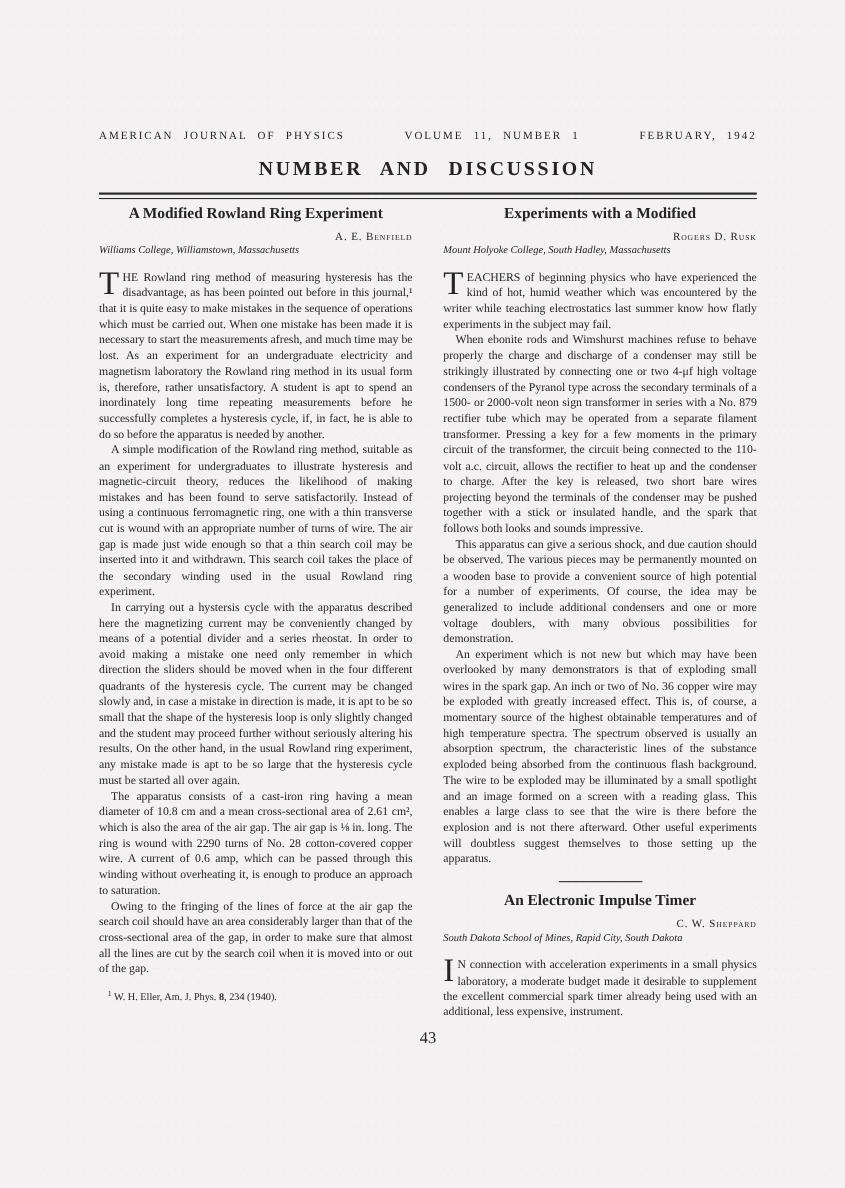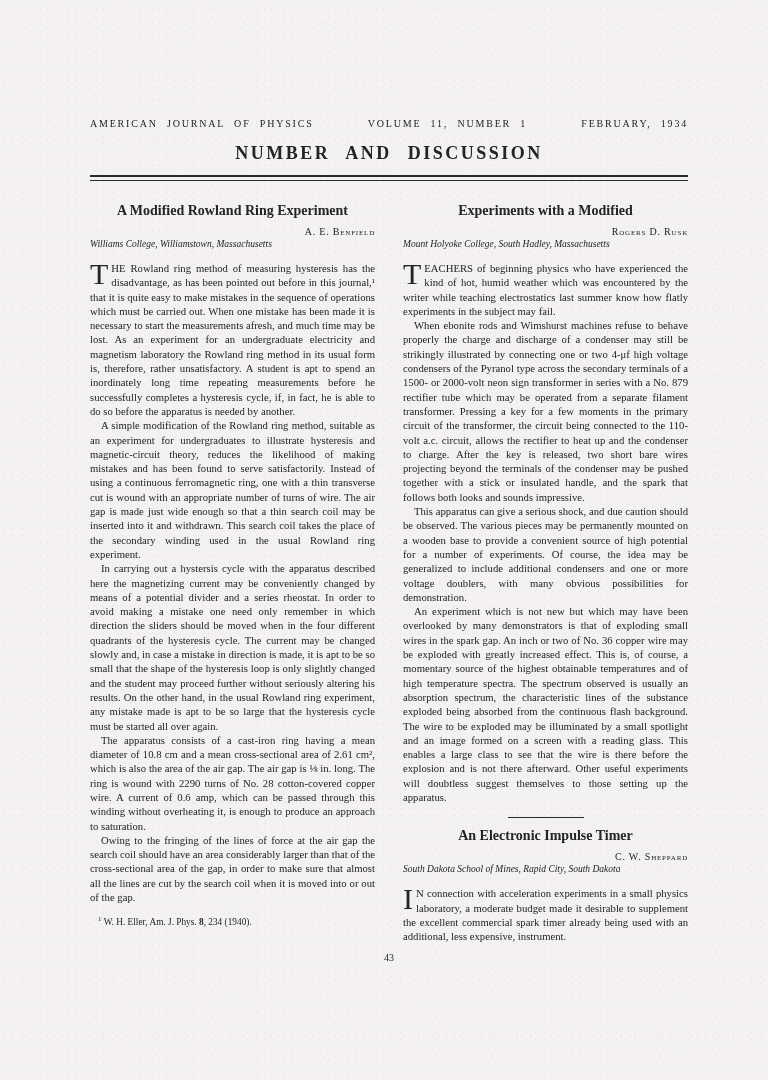--- a/index.html
+++ b/index.html
@@ -24,21 +24,21 @@
   }
   .section-title {
     margin: 14px 0 0 0; text-align: center;
     font-size: 18px; font-weight: bold; letter-spacing: 2.5px; word-spacing: 9px;
   }
   .double-rule {
     margin-top: 11px; height: 3px;
     border-top: 2px solid #2a2a2a; border-bottom: 1px solid #2a2a2a;
   }
 
-  .columns { display: flex; gap: 28px; margin-top: 16px; }
+  .columns { display: flex; gap: 28px; }
   .col { width: 293px; }
 
   .art-title { margin: 6px 0 0 0; text-align: center; font-size: 14px; font-weight: bold; }
   .art-author { margin-top: 7px; text-align: right; font-size: 10px; font-variant: small-caps; letter-spacing: 0.8px; }
   .art-affil { margin-top: 2px; text-align: left; font-size: 9.5px; font-style: italic; }
 
   .body-text { margin-top: 12px; font-size: 10.7px; line-height: 14.3px; text-align: justify; }
   .body-text p { margin: 0; }
   .body-text p.indent { text-indent: 11px; }
   .dropcap {
@@ -48,31 +48,31 @@
 
   .footnote { margin-top: 9px; font-size: 9.3px; line-height: 12px; text-indent: 8px; }
   .footnote sup { font-size: 7px; }
 
   .short-rule {
     border: none; border-top: 1.5px solid #2a2a2a;
     width: 76px; margin: 13px auto 10px auto;
   }
   .art2-title-gap { margin-top: 10px; }
 
-  .page-number { margin-top: 9px; text-align: center; font-size: 10px; }
+  .page-number { margin-top: 9px; text-align: center; font-size: 15px; }
 </style>
 </head>
 <body>
 
 <div class="page">
 
   <div class="masthead">
     <span>AMERICAN JOURNAL OF PHYSICS</span>
     <span>VOLUME 11, NUMBER 1</span>
-    <span>FEBRUARY, 1934</span>
+    <span>FEBRUARY, 1942</span>
   </div>
 
   <h1 class="section-title">NUMBER AND DISCUSSION</h1>
 
   <div class="double-rule"></div>
 
   <div class="columns">
 
     <div class="col">
       <h2 class="art-title">A Modified Rowland Ring Experiment</h2>

